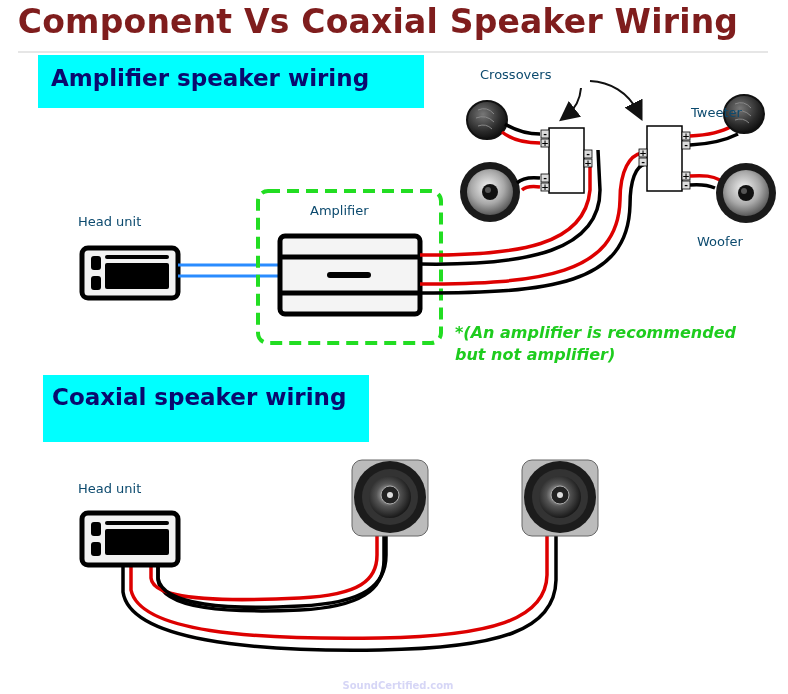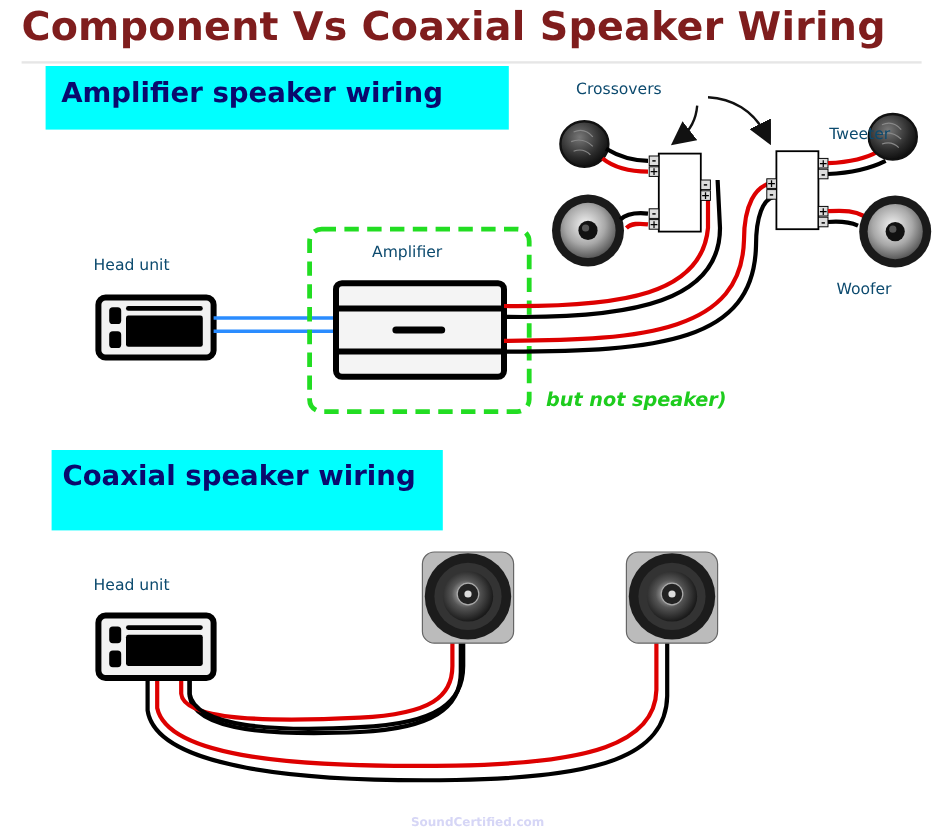--- a/index.html
+++ b/index.html
@@ -201,16 +201,17 @@
 </svg>
 
 <div class="lbl" style="left:78px; top:214px;">Head unit</div>
 <div class="lbl" style="left:310px; top:203px;">Amplifier</div>
 <div class="lbl" style="left:480px; top:67px;">Crossovers</div>
 <div class="lbl" style="left:691px; top:77px;margin-top:28px;">Tweeter</div>
 <div class="lbl" style="left:697px; top:234px;">Woofer</div>
 <div class="lbl" style="left:78px; top:481px;">Head unit</div>
 
 <div class="note">
-  <div>but not speaker)</div>
+  <div>*(An amplifier is recommended</div>
+  <div>but not amplifier)</div>
 </div>
 
 <div class="watermark">SoundCertified.com</div>
 
 </body></html>

